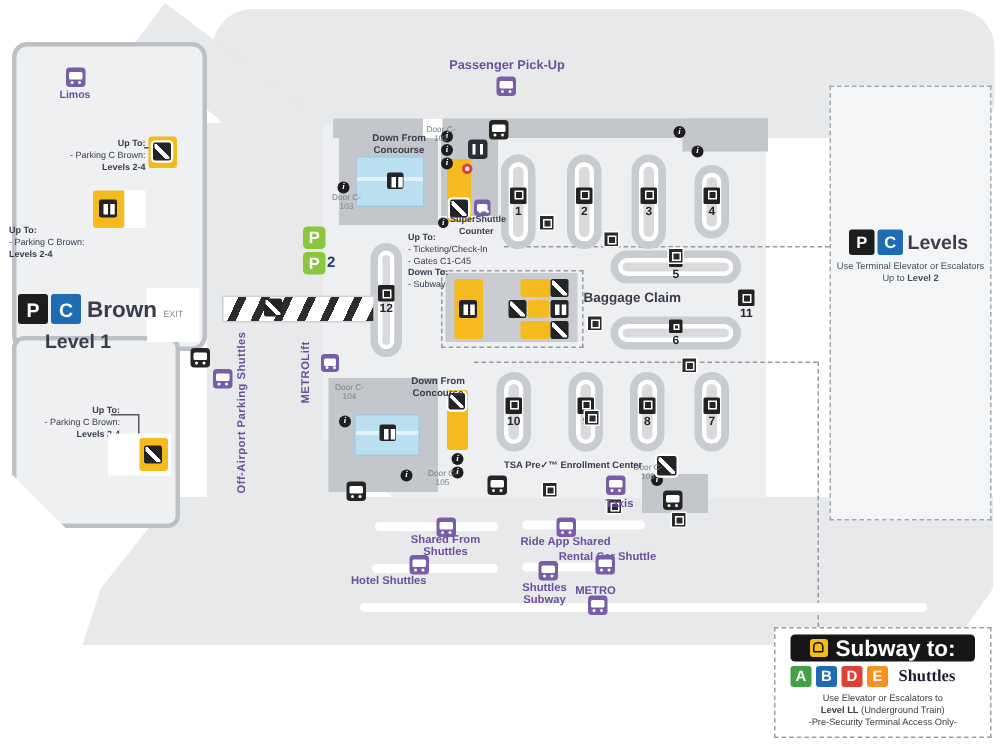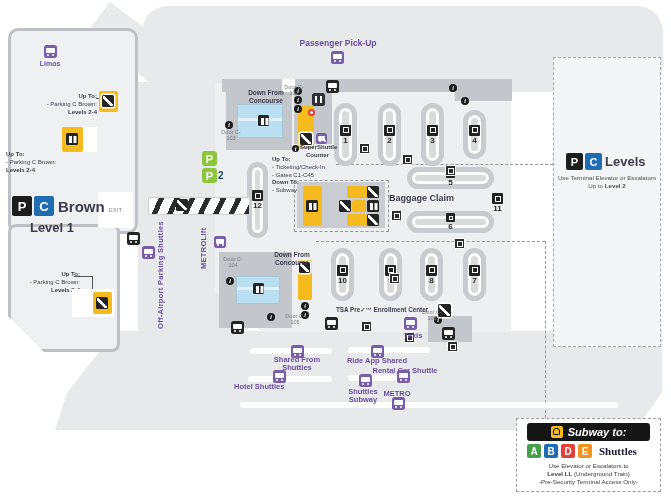--- a/index.html
+++ b/index.html
@@ -316,21 +316,21 @@
   <div class="lp" style="left:345px;top:388px;width:36px;text-align:center;font-size:7.5px;line-height:1.1;">
     <div>Shuttles</div>
     <div>Subway</div>
   </div>
   <div class="lp" style="left:378px;top:389px;width:38px;text-align:center;font-size:7.5px;">METRO</div>
   <div class="pI" style="left:392px;top:397px;"></div>
 
   <div class="abs" style="left:516px;top:418px;width:145px;height:74px;background:#fff;border:1.5px dashed #9a9da0;box-sizing:border-box;"></div>
   <div class="abs" style="left:527px;top:423px;width:123px;height:18px;background:#161616;border-radius:3px;display:flex;align-items:center;justify-content:center;gap:5px;">
     <div class="subI"></div>
-    <span style="color:#fff;font-weight:bold;font-size:11px;font-style:italic;">Subway to:</span>
+    <span style="color:#fff;font-weight:bold;font-size:15px;">Subway to:</span>
   </div>
   <div class="abs" style="left:527px;top:444px;display:flex;gap:3px;align-items:center;">
     <div class="lt lt-a">
         <span>A</span>
       </div>
     <div class="lt lt-b">
         <span>B</span>
       </div>
     <div class="lt lt-d">
         <span>D</span>

